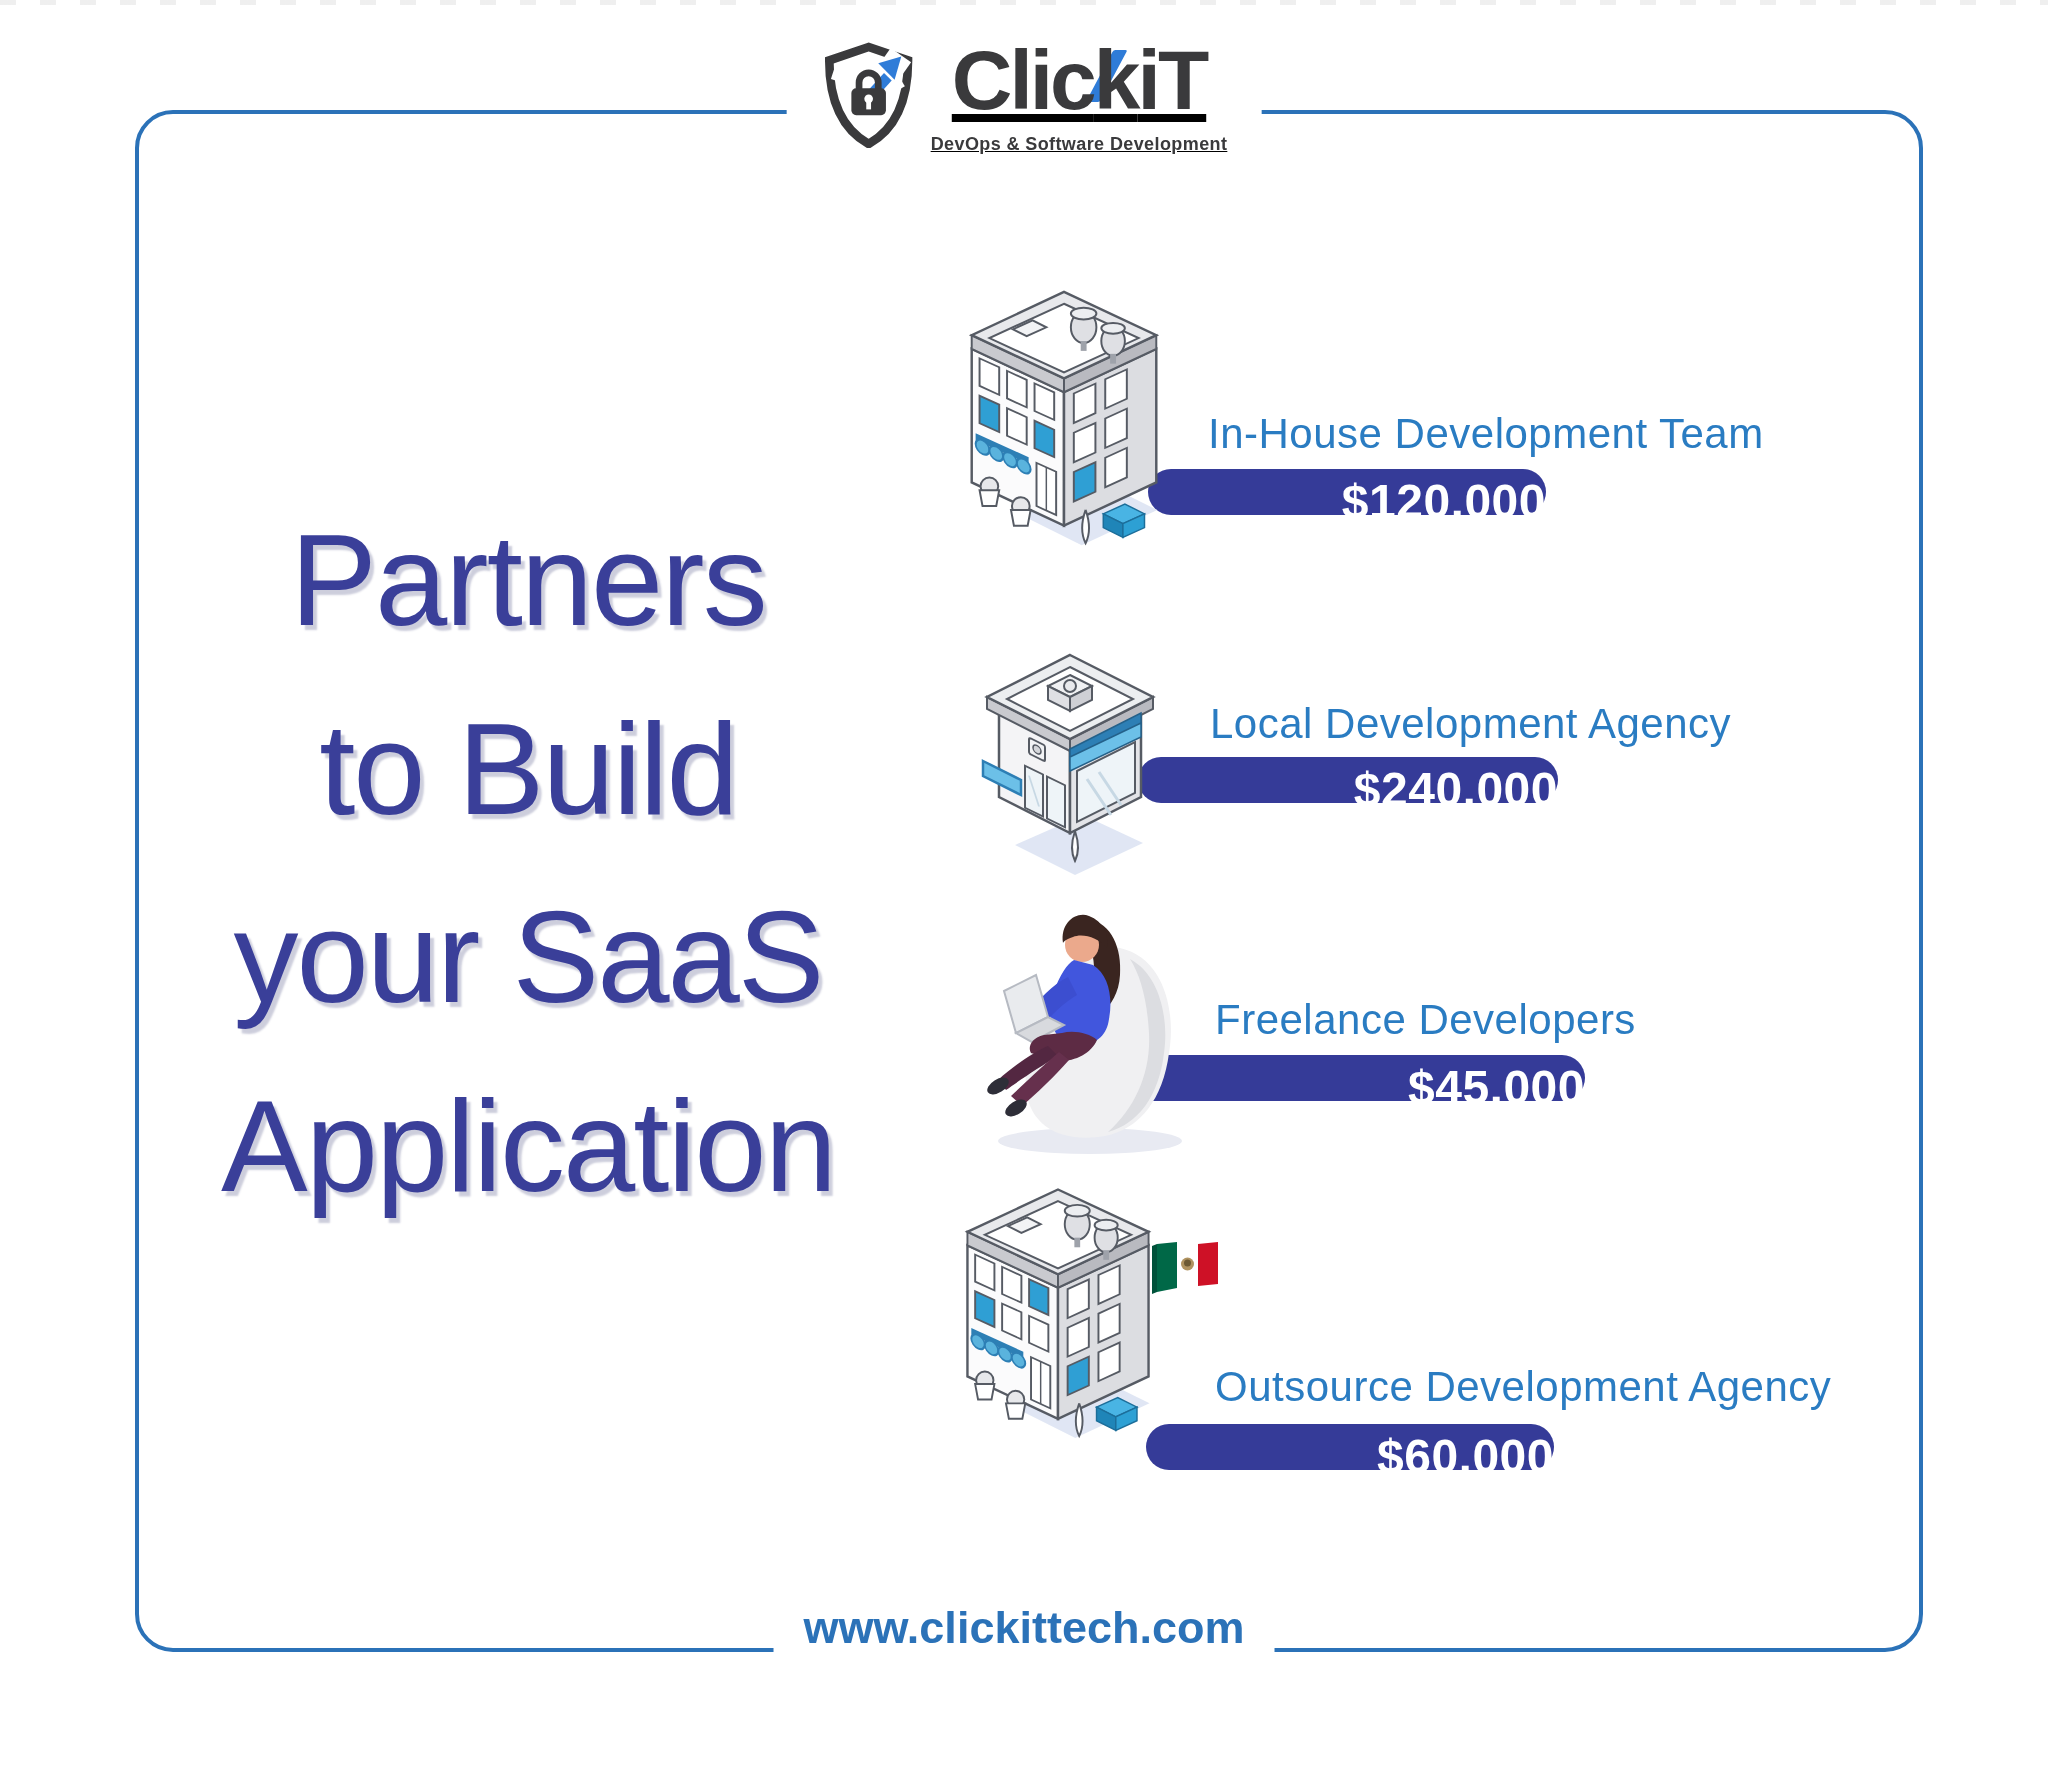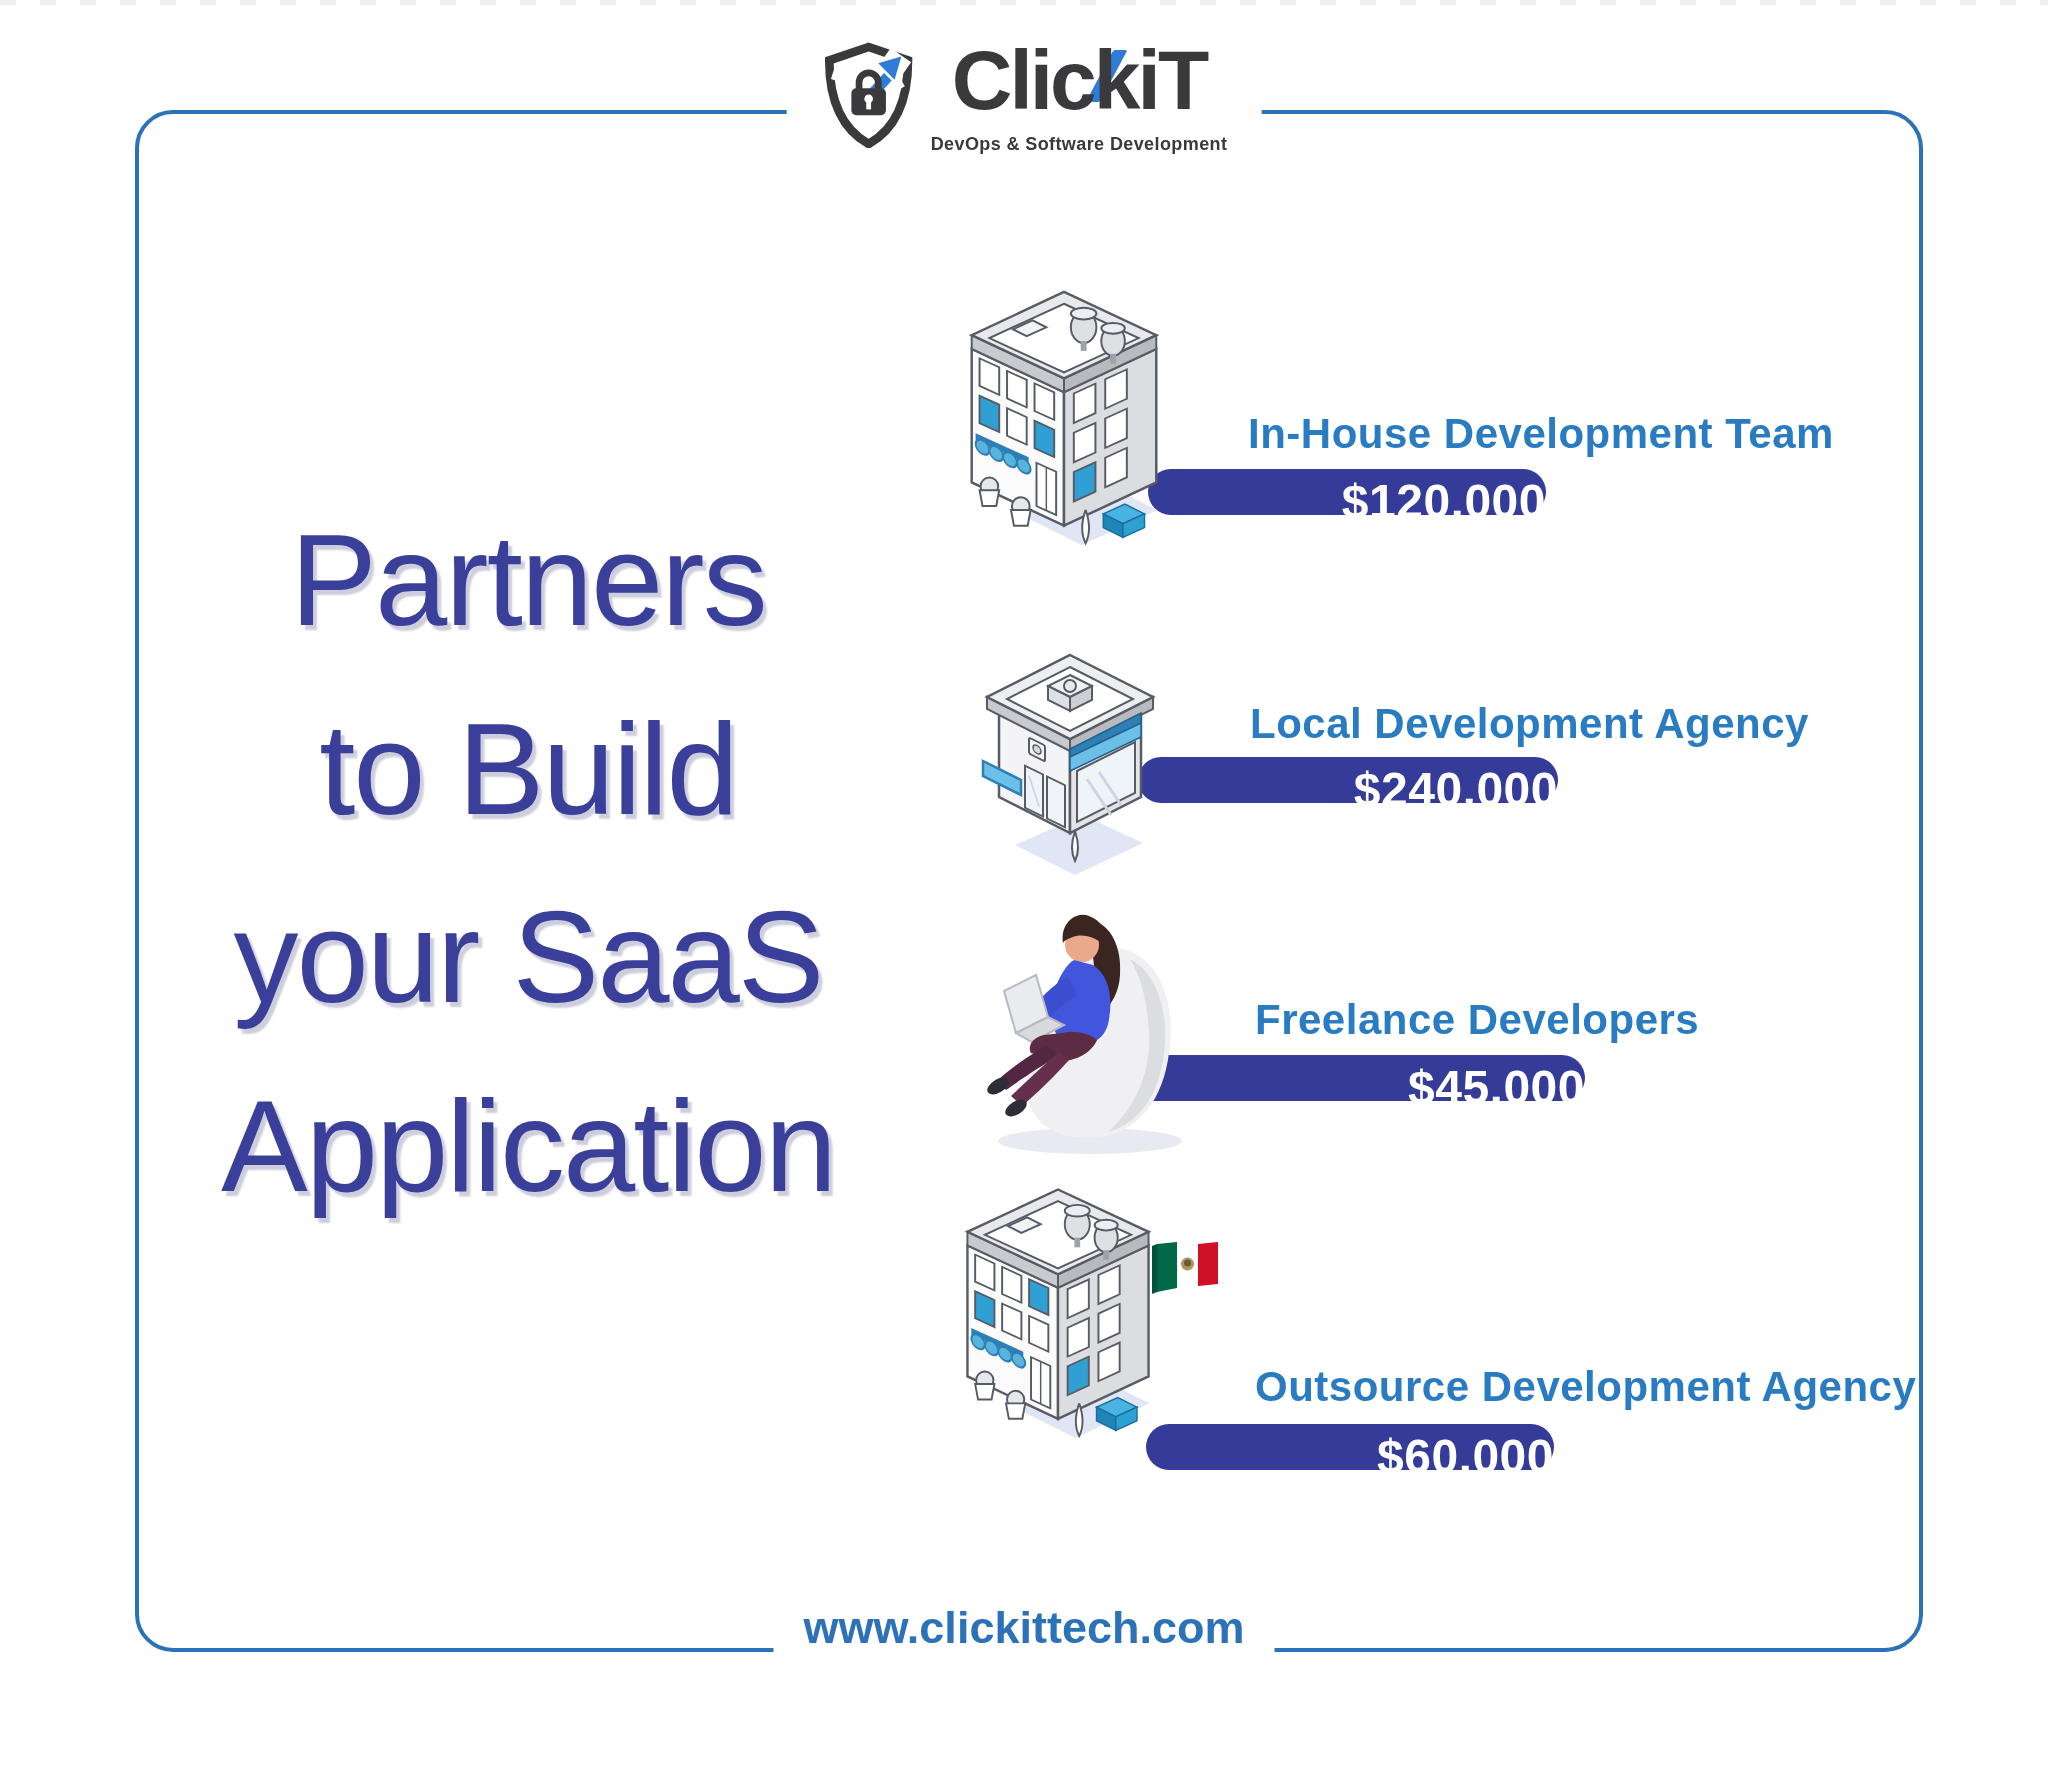--- a/index.html
+++ b/index.html
@@ -8,38 +8,38 @@
     font-family:"Liberation Sans","DejaVu Sans",sans-serif;
   }
   
   .top-dots{position:absolute;top:0;left:0;width:100%;height:5px;
     background:repeating-linear-gradient(90deg,#e2e2e2 0 16px,transparent 16px 40px);opacity:.55;}
   
   .card-border{position:absolute;left:135px;top:110px;width:1780px;height:1534px;
     border:4px solid #2b72b8;border-radius:38px;z-index:1;}
   
   .logo-wrap{position:absolute;top:38px;left:50%;transform:translateX(-50%);
-    background:#ffffff;padding:0 34px;z-index:3;display:flex;align-items:center;gap:14px;}
+    background:#ffffff;padding:0 34px;z-index:3;display:flex;align-items:center;gap:14px;text-decoration:underline;}
   .logo-text-col{display:flex;flex-direction:column;align-items:center;}
   .wordmark{position:relative;font-size:84px;font-weight:800;letter-spacing:-3px;
     color:#3a3a3c;line-height:1;white-space:nowrap;}
   .wordmark .k-accent{position:absolute;left:148px;top:12px;width:14px;height:52px;
     background:#2f7cd8;transform:skewX(-28deg);z-index:-1;border-radius:2px;}
   .tagline{font-size:18px;font-weight:700;color:#3a3a3c;letter-spacing:.4px;margin-top:12px;white-space:nowrap;}
   
   .footer-wrap{position:absolute;top:1602px;left:50%;transform:translateX(-50%);
     background:#ffffff;padding:0 30px;z-index:3;}
   .footer-url{font-size:45px;font-weight:700;color:#2b72b8;text-decoration:none;white-space:nowrap;margin-top:24px;}
   
   .title{position:absolute;left:122px;top:486px;width:812px;z-index:2;
     text-align:center;color:#3a3f99;font-weight:400;font-size:130px;line-height:1.45;
     letter-spacing:-2px;text-shadow:4px 5px 2px rgba(26,32,94,0.22);}
   
-  .row-label{position:absolute;z-index:4;font-size:42px;font-weight:700;color:#2a7cc2;
-    letter-spacing:.5px;white-space:nowrap;line-height:1;margin-left:40px;}
+  .row-label{position:absolute;z-index:4;font-size:42px;font-weight:400;color:#2a7cc2;
+    letter-spacing:.5px;white-space:nowrap;line-height:1;}
   .pill{position:absolute;z-index:2;height:46px;border-radius:33px;background:#353b98;
     color:#ffffff;font-size:48px;font-weight:700;line-height:66px;letter-spacing:.5px;white-space:nowrap;text-align:right;}
   .icon-abs{position:absolute;z-index:3;}
   .lbl-1{left:1208px;top:413px;}
   .lbl-2{left:1210px;top:703px;}
   .lbl-3{left:1215px;top:999px;}
   .lbl-4{left:1215px;top:1366px;}
   .pill-1{left:1148px;top:469px;width:338px;padding-left:60px;}
   .pill-2{left:1138px;top:757px;width:348px;padding-left:72px;}
   .pill-3{left:1085px;top:1055px;width:385px;padding-left:115px;}

